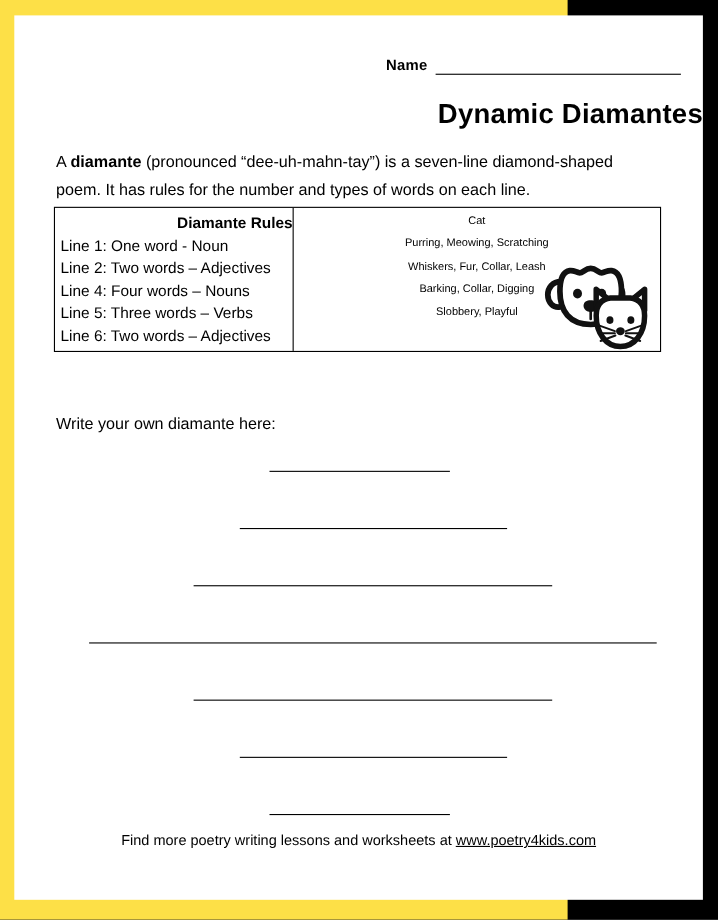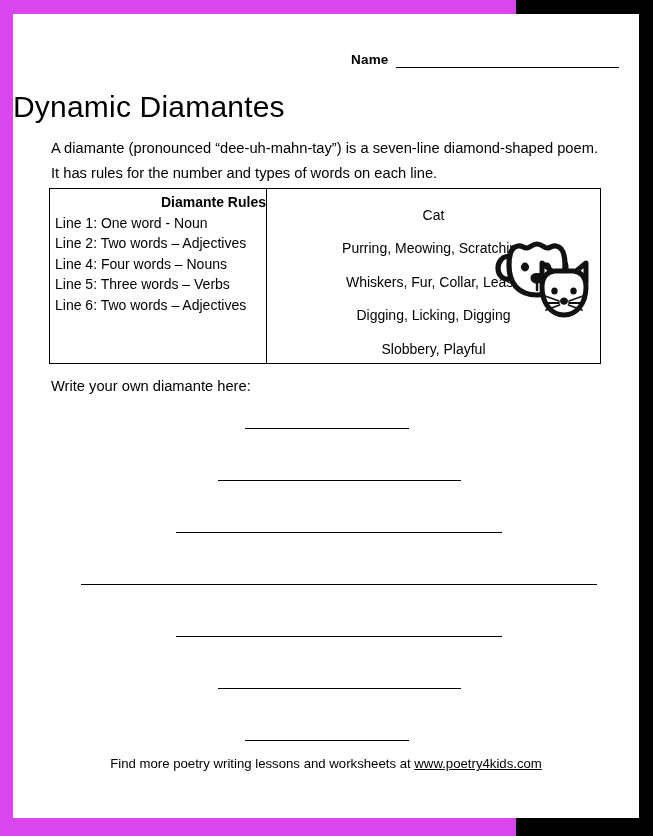--- a/index.html
+++ b/index.html
@@ -13,21 +13,21 @@
     overflow: hidden;
     font-family: "Liberation Sans", sans-serif;
   }
 
   .page-frame {
     position: absolute;
     left: 0;
     top: 0;
     width: 516px;
     height: 836px;
-    background: #d946ef;
+    background: #fde047;
   }
 
   .page-sheet {
     position: absolute;
     left: 13px;
     top: 14px;
     width: 626px;
     height: 804px;
     background: #ffffff;
   }
@@ -54,38 +54,38 @@
     border-bottom: 1.6px solid #000;
     height: 15px;
   }
 
   
   .page-title {
     position: absolute;
     left: 0;
     top: 76px;
     width: 626px;
-    text-align: left;
-    font-size: 30px;
-    font-weight: 400;
+    text-align: right;
+    font-size: 25px;
+    font-weight: 700;
     color: #000;
     letter-spacing: 0.2px;
   }
 
   
   .intro {
     position: absolute;
     left: 38px;
     top: 122px;
     width: 548px;
     font-size: 14.7px;
     line-height: 25px;
     color: #000;
   }
-  .intro b { font-weight: normal; }
+  .intro b { font-weight: bold; }
 
   
   .rules-table {
     position: absolute;
     left: 36px;
     top: 174px;
     width: 552px;
     border: 1.3px solid #000;
     box-sizing: border-box;
     display: flex;
@@ -111,26 +111,25 @@
     padding-bottom: 1px;
   }
   .rule-line {
     font-size: 14px;
     line-height: 20.4px;
     color: #000;
     padding-left: 5px;
     white-space: nowrap;
   }
   .example-line {
-    font-size: 14px;
+    font-size: 10px;
     line-height: 20.4px;
     color: #000;
     text-align: center;
     white-space: nowrap;
-    margin-top: 13px;
   }
 
   
   .pets-art {
     position: absolute;
     right: 6px;
     top: 36px;
     width: 102px;
     height: 100px;
   }
@@ -189,21 +188,21 @@
         <div class="rule-line">Line 2: Two words – Adjectives</div>
         <div class="rule-line">Line 4: Four words – Nouns</div>
         <div class="rule-line">Line 5: Three words – Verbs</div>
         <div class="rule-line">Line 6: Two words – Adjectives</div>
       </div>
 
       <div class="col-example">
         <div class="example-line">Cat</div>
         <div class="example-line">Purring, Meowing, Scratching</div>
         <div class="example-line">Whiskers, Fur, Collar, Leash</div>
-        <div class="example-line">Digging, Licking, Digging</div>
+        <div class="example-line">Barking, Collar, Digging</div>
         <div class="example-line">Slobbery, Playful</div>
 
         <svg class="pets-art" viewBox="0 0 102 100">
 
           <path d="M18 31 C10 31 6 37 6 43 C6 50 11 55 17 54" fill="#ffffff" stroke="#111111" stroke-width="5.2" stroke-linecap="round" stroke-linejoin="round"></path>
           <path d="M62 31 C70 31 74 37 74 43 C74 50 69 55 63 54" fill="#ffffff" stroke="#111111" stroke-width="5.2" stroke-linecap="round" stroke-linejoin="round"></path>
           <path d="M17 40
                    C17 29 19 22 26 21
                    C30 20.4 32 23 35 23
                    C38 23 40 19 45 19

